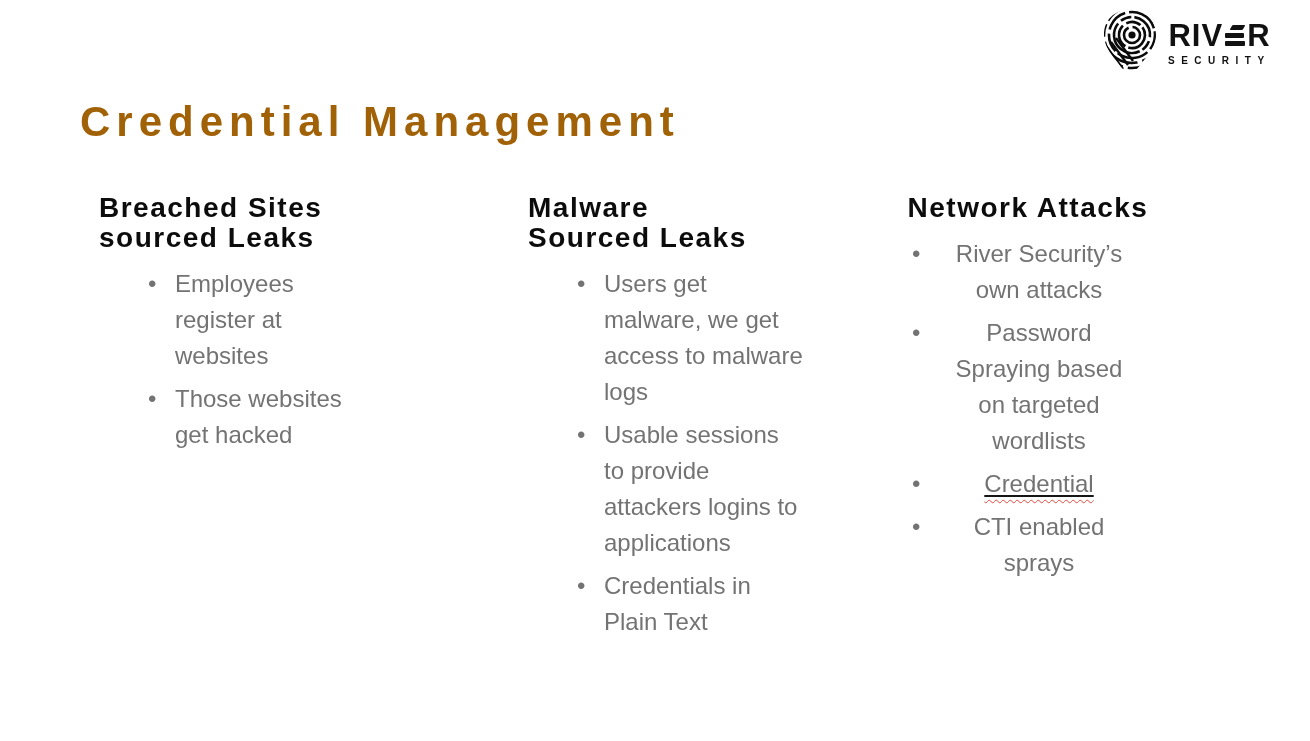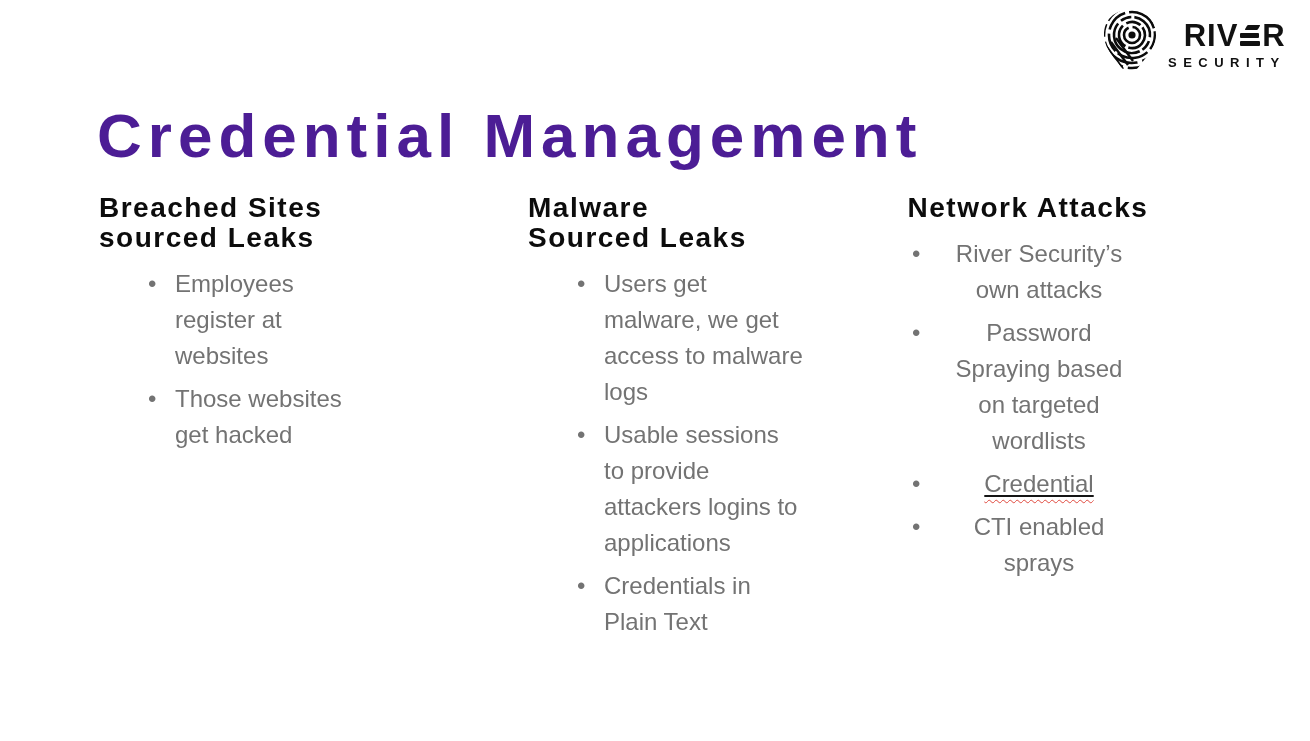--- a/index.html
+++ b/index.html
@@ -9,27 +9,27 @@
     height: 741px;
     background: #ffffff;
     overflow: hidden;
     font-family: "Liberation Sans", sans-serif;
     color: #0d0d0d;
   }
 
   
   .title {
     position: absolute;
-    left: 97px;
+    left: 80px;
     top: 60px;
-    font-size: 62px;
+    font-size: 42px;
     line-height: 68px;
     font-weight: bold;
     letter-spacing: 6px;
-    color: #4c1d95;
+    color: #a16207;
     white-space: nowrap;
   }
 
   
   .logo {
     position: absolute;
     left: 1101px;
     top: 9px;
     display: flex;
     align-items: flex-start;
@@ -50,21 +50,21 @@
     height: 21px;
     margin: 0 2px;
     position: relative;
   }
   .e-glyph i { display: block; background: #111; height: 5px; border-radius: 1px; }
   .e-glyph .b1 { width: 13px; margin: 0 1px 3px auto; transform: skewX(-30deg); }
   .e-glyph .b2 { width: 19px; margin-bottom: 3px; }
   .e-glyph .b3 { width: 20px; }
   .sub {
     margin-top: 7px;
-    font-size: 13px;
+    font-size: 10px;
     font-weight: bold;
     letter-spacing: 6.5px;
     color: #111;
     white-space: nowrap;
   }
 
   
   .column { position: absolute; top: 193px; }
   .col-1 { left: 99px;  width: 330px; }
   .col-2 { left: 528px; width: 330px; }

